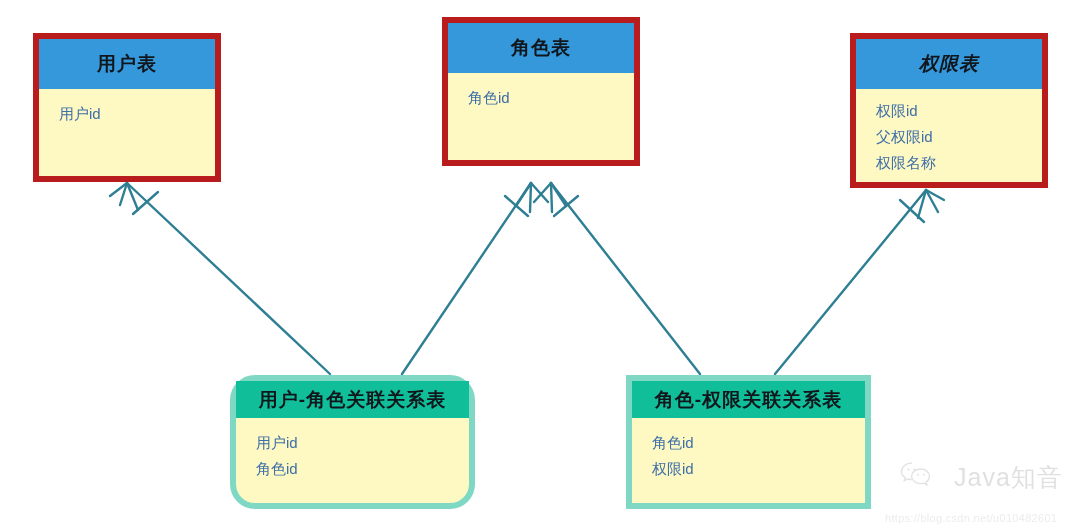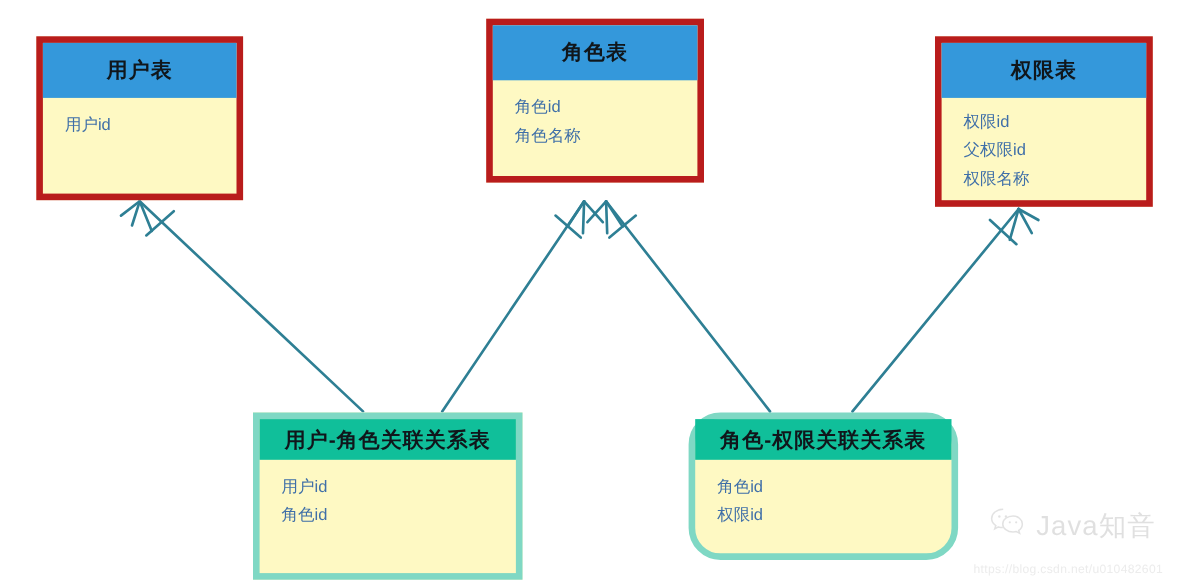--- a/index.html
+++ b/index.html
@@ -56,21 +56,21 @@
     left: 0;
     top: 0;
     width: 1080px;
     height: 531px;
     pointer-events: none;
   }
   .watermark {
     position: absolute;
     display: flex;
     align-items: center;
-    gap: 8px;
+    gap: 20px;
     opacity: 0.55;
   }
   .wm-text {
     font-size: 25px;
     color: #c8c8c8;
     letter-spacing: 1px;
   }
   .wm-url {
     position: absolute;
     font-size: 11px;
@@ -131,46 +131,45 @@
       <div class="tbl-field">用户id</div>
     </div>
   </div>
 
   <div class="er-table blue" style="left:442px; top:17px; width:198px; height:149px;">
     <div class="tbl-header" style="height:50px;">
       <span>角色表</span>
     </div>
     <div class="tbl-body">
       <div class="tbl-field">角色id</div>
-      <div class="tbl-field">角色名称</div>
     </div>
   </div>
 
   <div class="er-table blue" style="left:850px; top:33px; width:198px; height:155px;">
-    <div class="tbl-header" style="height:50px;">
+    <div class="tbl-header" style="height:50px;font-style:italic;">
       <span>权限表</span>
     </div>
     <div class="tbl-body" style="padding-top:9px;">
       <div class="tbl-field">权限id</div>
       <div class="tbl-field">父权限id</div>
       <div class="tbl-field">权限名称</div>
     </div>
   </div>
 
-  <div class="er-table green" style="left:230px; top:375px; width:245px; height:152px;">
+  <div class="er-table green" style="left:230px; top:375px; width:245px; height:134px;border-radius:25px;">
     <div class="tbl-header" style="height:37px;">
       <span>用户-角色关联关系表</span>
     </div>
     <div class="tbl-body">
       <div class="tbl-field">用户id</div>
       <div class="tbl-field">角色id</div>
     </div>
   </div>
 
-  <div class="er-table green" style="left:626px; top:375px; width:245px; height:134px;border-radius:29px;">
+  <div class="er-table green" style="left:626px; top:375px; width:245px; height:134px;">
     <div class="tbl-header" style="height:37px;">
       <span>角色-权限关联关系表</span>
     </div>
     <div class="tbl-body">
       <div class="tbl-field">角色id</div>
       <div class="tbl-field">权限id</div>
     </div>
   </div>
 
   <div class="watermark" style="left:900px; top:460px;">

